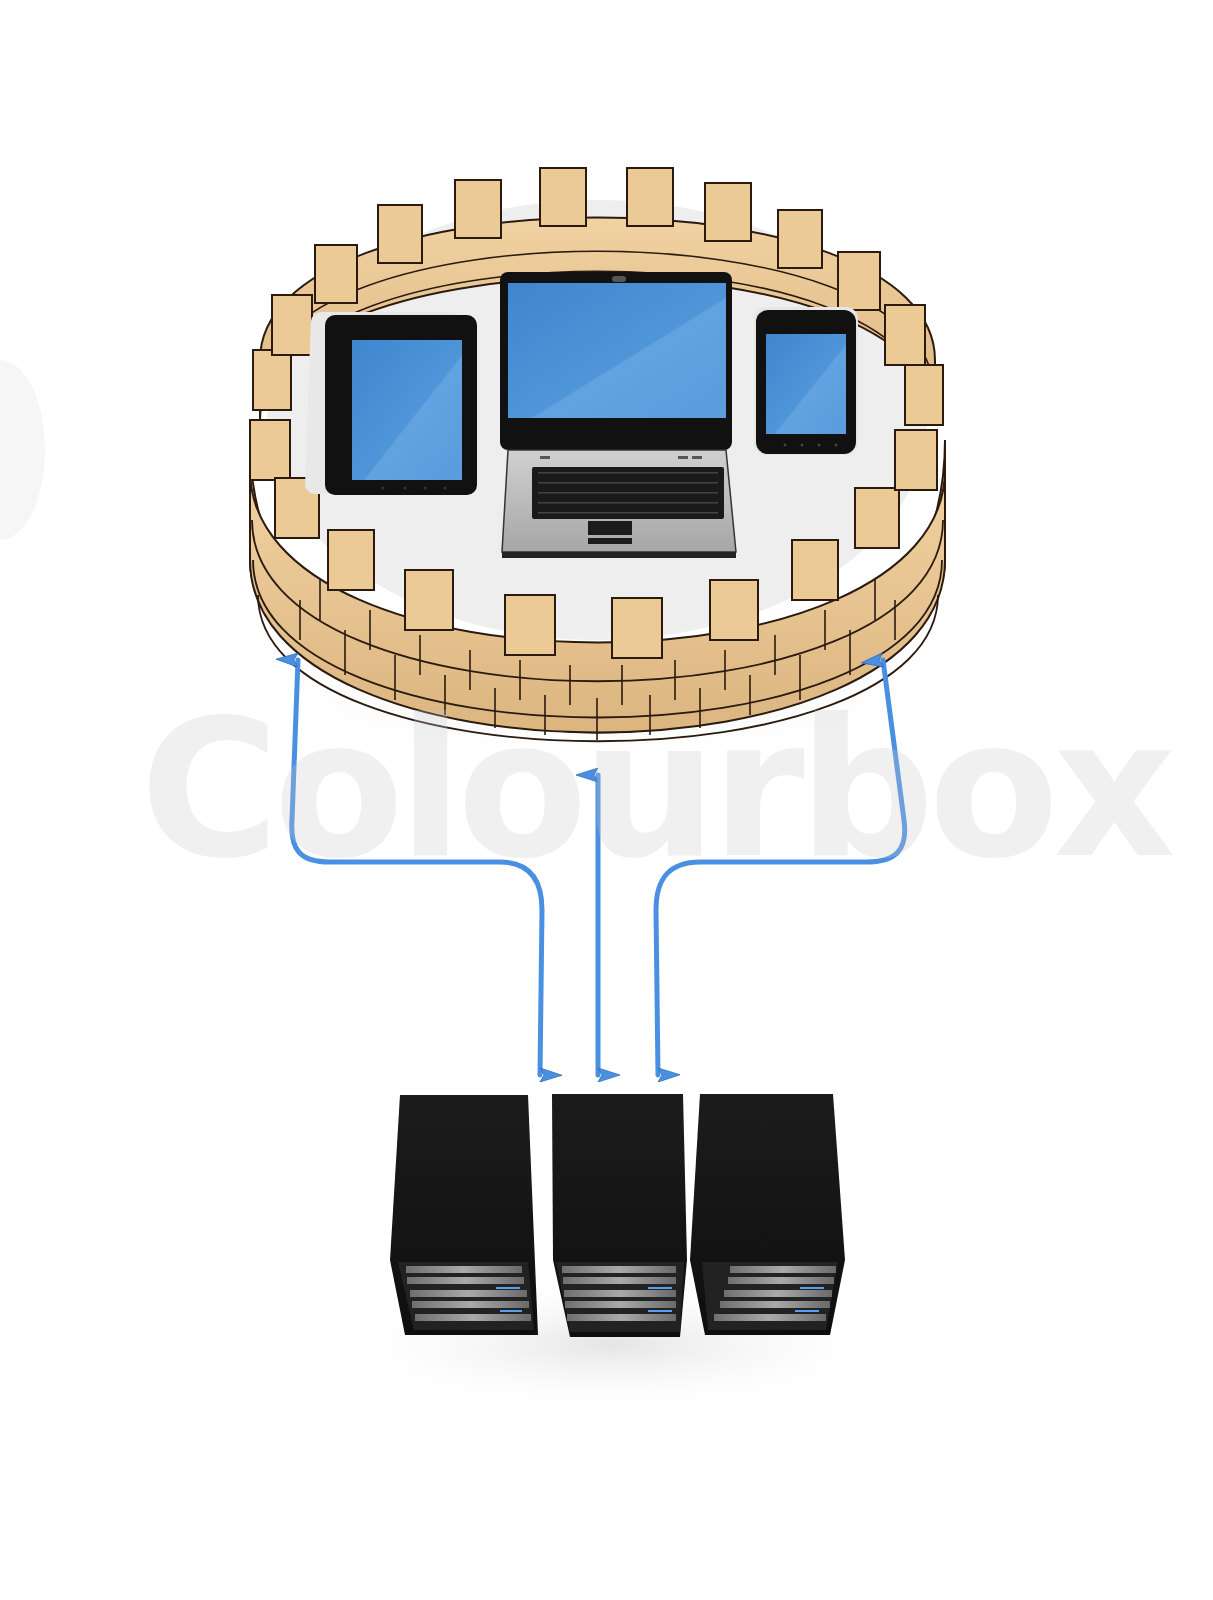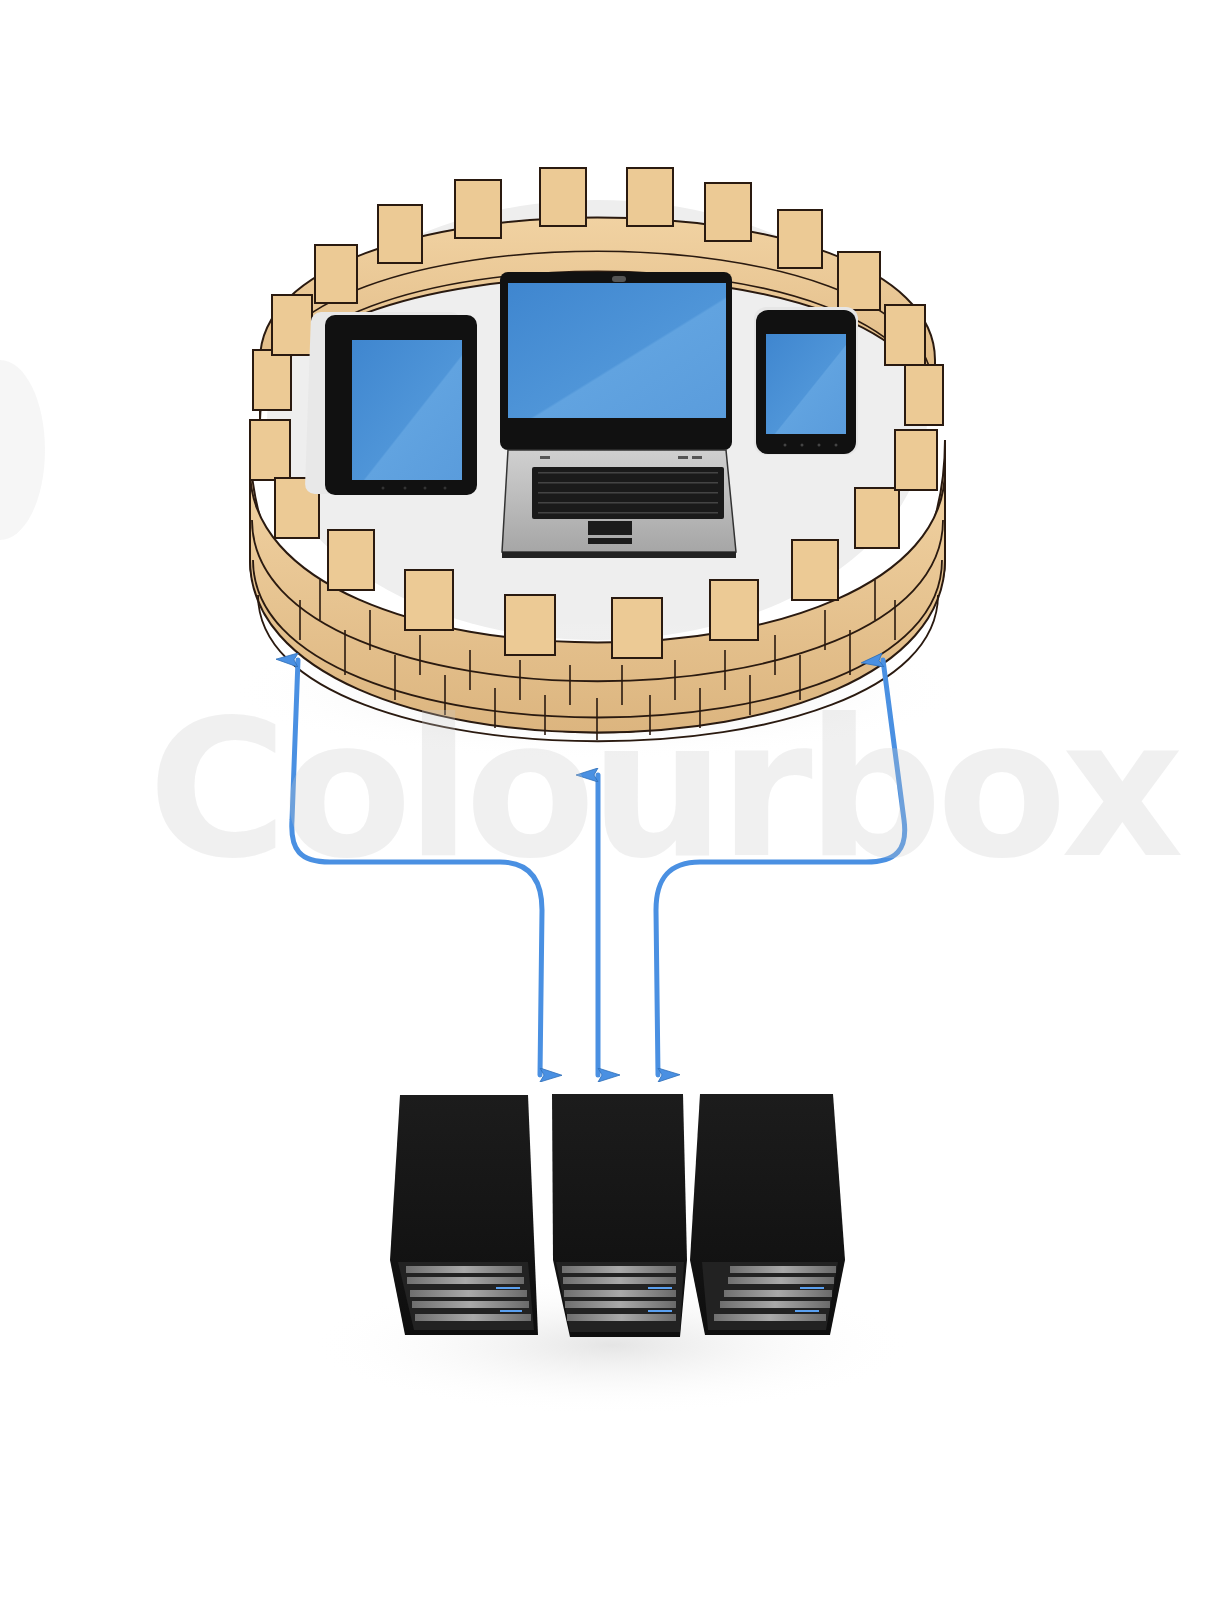--- a/index.html
+++ b/index.html
@@ -3,21 +3,21 @@
 <meta charset="utf-8">
 <style>
   html, body { margin: 0; padding: 0; background: #ffffff; }
   body { width: 1213px; height: 1600px; position: relative; overflow: hidden; font-family: "Liberation Sans", sans-serif; }
   .scene { position: absolute; left: 0; top: 0; width: 1213px; height: 1600px; }
   .scene svg { position: absolute; left: 0; top: 0; }
   .watermark {
     position: absolute; left: 140px; top: 690px; width: 900px; height: 200px;
     font-family: "DejaVu Sans", sans-serif; font-weight: bold; font-size: 190px;
     letter-spacing: -6px; color: rgba(200,200,200,0.28); line-height: 200px;
-    text-align: center; pointer-events: none; margin-left: 8px;
+    text-align: center; pointer-events: none;
   }
 </style>
 </head>
 <body>
 
 <div class="scene">
 <svg width="1213" height="1600" viewBox="0 0 1213 1600">
   <defs>
     <radialGradient id="floorShadow" cx="50%" cy="50%" r="50%">
       <stop offset="0%" stop-color="#cfcfcf" stop-opacity="0.55"></stop>

